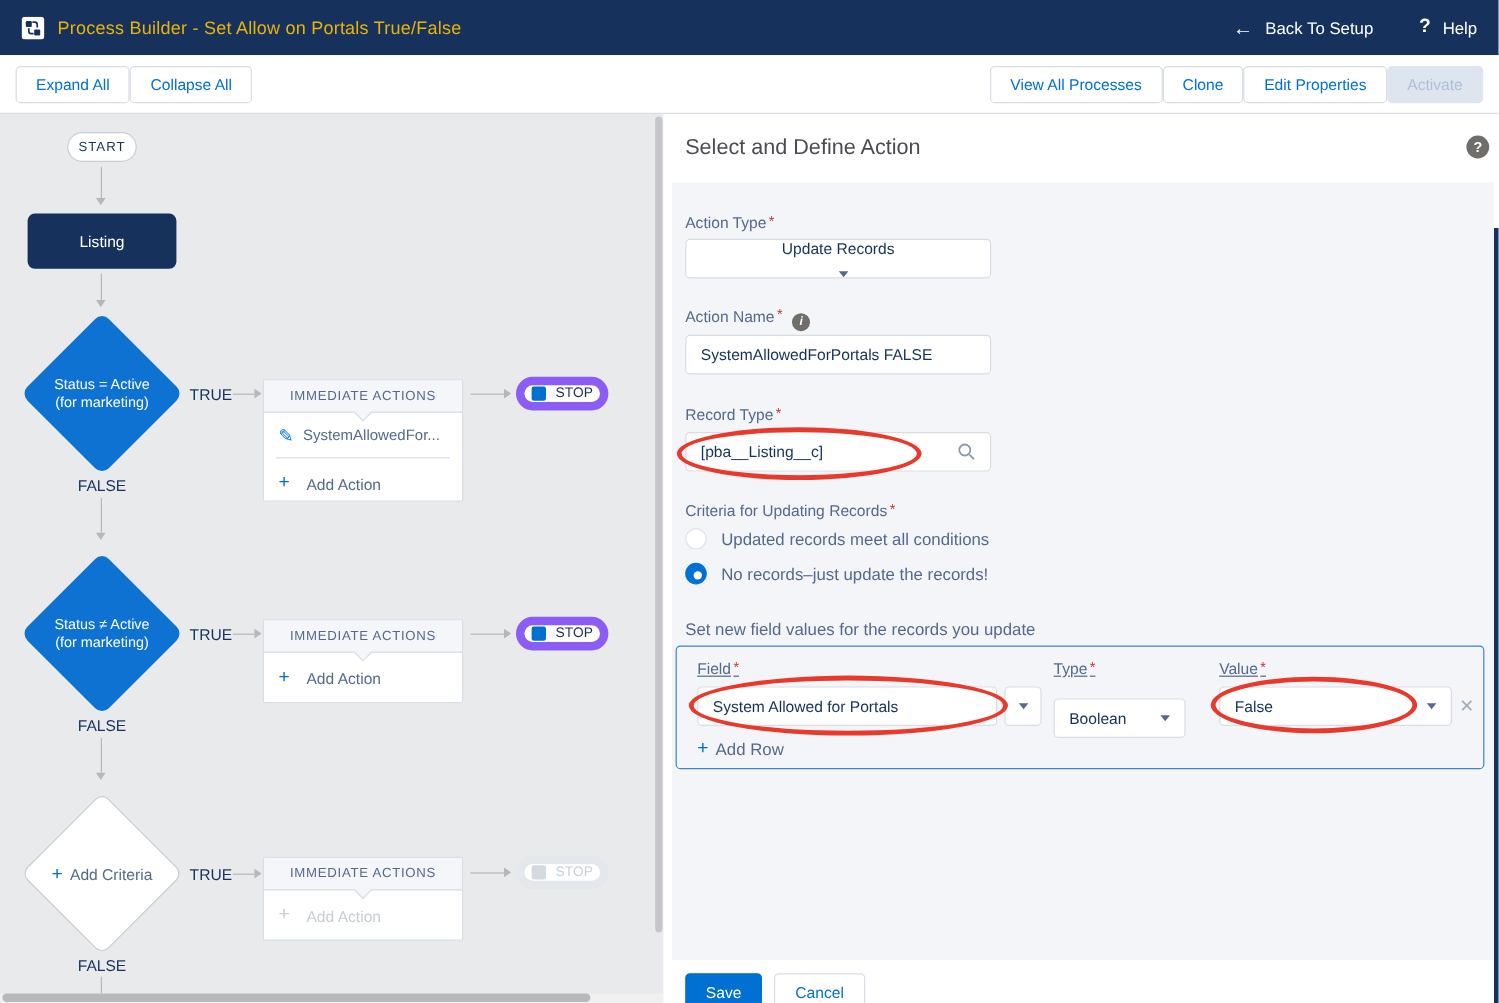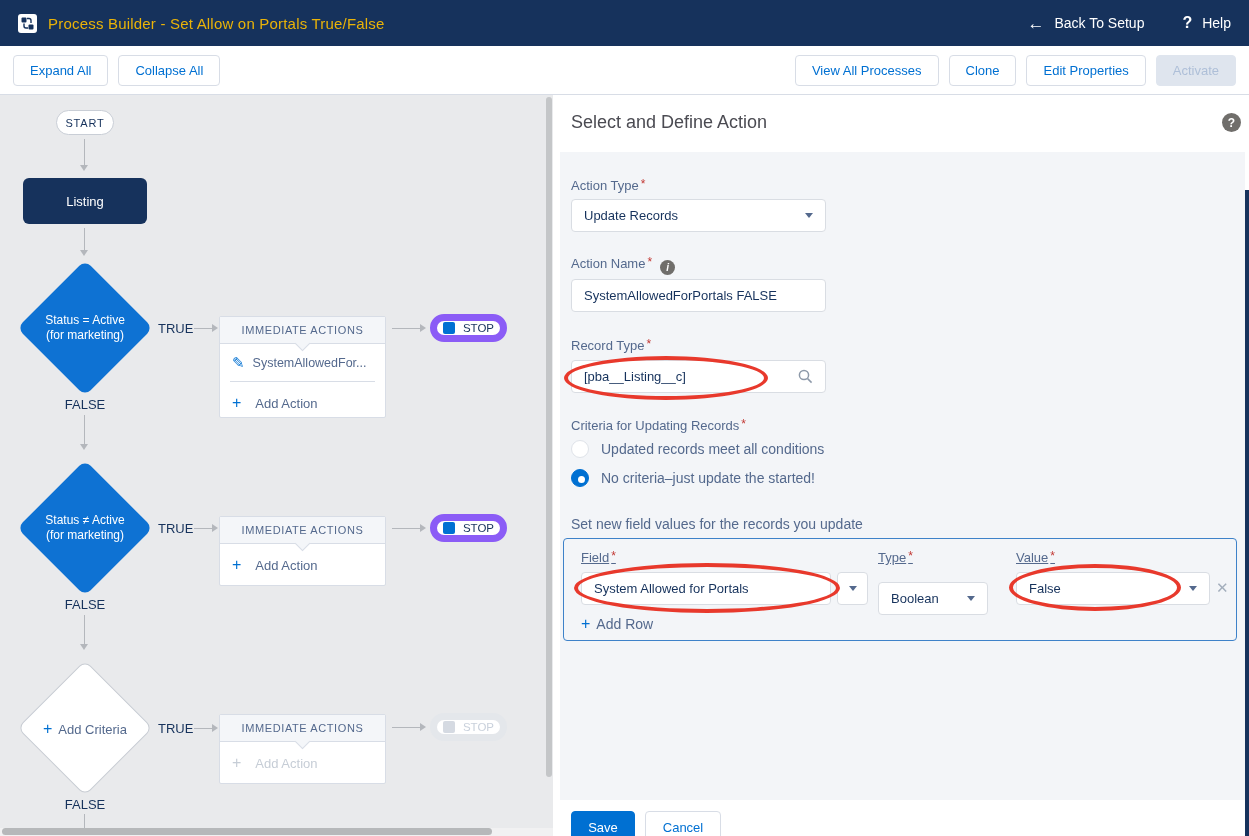--- a/index.html
+++ b/index.html
@@ -15,21 +15,21 @@
   .top-link { display:flex; align-items:center; gap:10px; font-size:14px; color:#fff; cursor:pointer; }
   .back-arrow { font-size:17px; line-height:1; }
   .help-q { font-size:16px; font-weight:bold; }
 
   
   .toolbar { position:absolute; left:0; top:46px; width:1249px; height:49px; background:#fff;
              border-bottom:1px solid #d8dde6; display:flex; align-items:center; padding:0 13px; }
   .btn { height:31px; padding:0 16px; background:#fff; border:1px solid #d8dde6; border-radius:4px;
          color:#0070d2; font-size:13px; font-family:"Liberation Sans",sans-serif; display:inline-flex;
          align-items:center; justify-content:center; cursor:pointer; }
-  .btn + .btn { margin-left:10px; }
+  .btn + .btn { }
   .toolbar-right { margin-left:auto; display:flex; align-items:center; }
   .btn.disabled { background:#dfe5ee; border-color:#dfe5ee; color:#aebfd8; cursor:default; }
 
   
   .canvas { position:absolute; left:0; top:95px; width:553px; height:741px; background:#e9eaec; overflow:hidden; }
   .start-pill { position:absolute; left:56px; top:15px; width:58px; height:25px; background:#fff;
                 border:1px solid #c9ced6; border-radius:13px; display:flex; align-items:center; justify-content:center;
                 font-size:11px; letter-spacing:.8px; color:#16325c; }
   .trigger-box { position:absolute; left:23px; top:83px; width:124px; height:46px; background:#16325c; border-radius:6px;
                  display:flex; align-items:center; justify-content:center; color:#fff; font-size:13px; cursor:pointer; }
@@ -262,21 +262,21 @@
 
   <div class="panel">
     <div class="panel-title">Select and Define Action</div>
     <div class="help-circle">?</div>
 
     <div class="form">
 
       <div class="flabel" style="left:11px; top:25px;">
         <span>Action Type</span><span class="req">*</span>
       </div>
-      <div class="selectbox" style="left:11px; top:47px; width:255px;">
+      <div class="selectbox" style="left:11px; top:47px; width:255px;flex-direction:column;">
         <span>Update Records</span>
         <span class="caret"></span>
       </div>
 
       <div class="flabel" style="left:11px; top:103px;">
         <span>Action Name</span><span class="req">*</span><span class="info-circle">i</span>
       </div>
       <input class="tinput" style="left: 11px; top: 127px; width: 255px;" value="SystemAllowedForPortals FALSE">
 
       <div class="flabel" style="left:11px; top:185px;">
@@ -290,21 +290,21 @@
 
       <div class="flabel" style="left:11px; top:265px;">
         <span>Criteria for Updating Records</span><span class="req">*</span>
       </div>
       <div class="radio-row" style="left:11px; top:288px;">
         <span class="radio"></span>
         <span class="radio-label">Updated records meet all conditions</span>
       </div>
       <div class="radio-row" style="left:11px; top:317px;">
         <span class="radio on"></span>
-        <span class="radio-label">No criteria–just update the started!</span>
+        <span class="radio-label">No records–just update the records!</span>
       </div>
 
       <div class="set-heading" style="left:11px; top:364px;">Set new field values for the records you update</div>
 
       <div class="row-box">
         <div class="col-label" style="left:17px;">
           <span>Field</span><span class="req">*</span>
         </div>
         <div class="col-label" style="left:314px;">
           <span>Type</span><span class="req">*</span>

